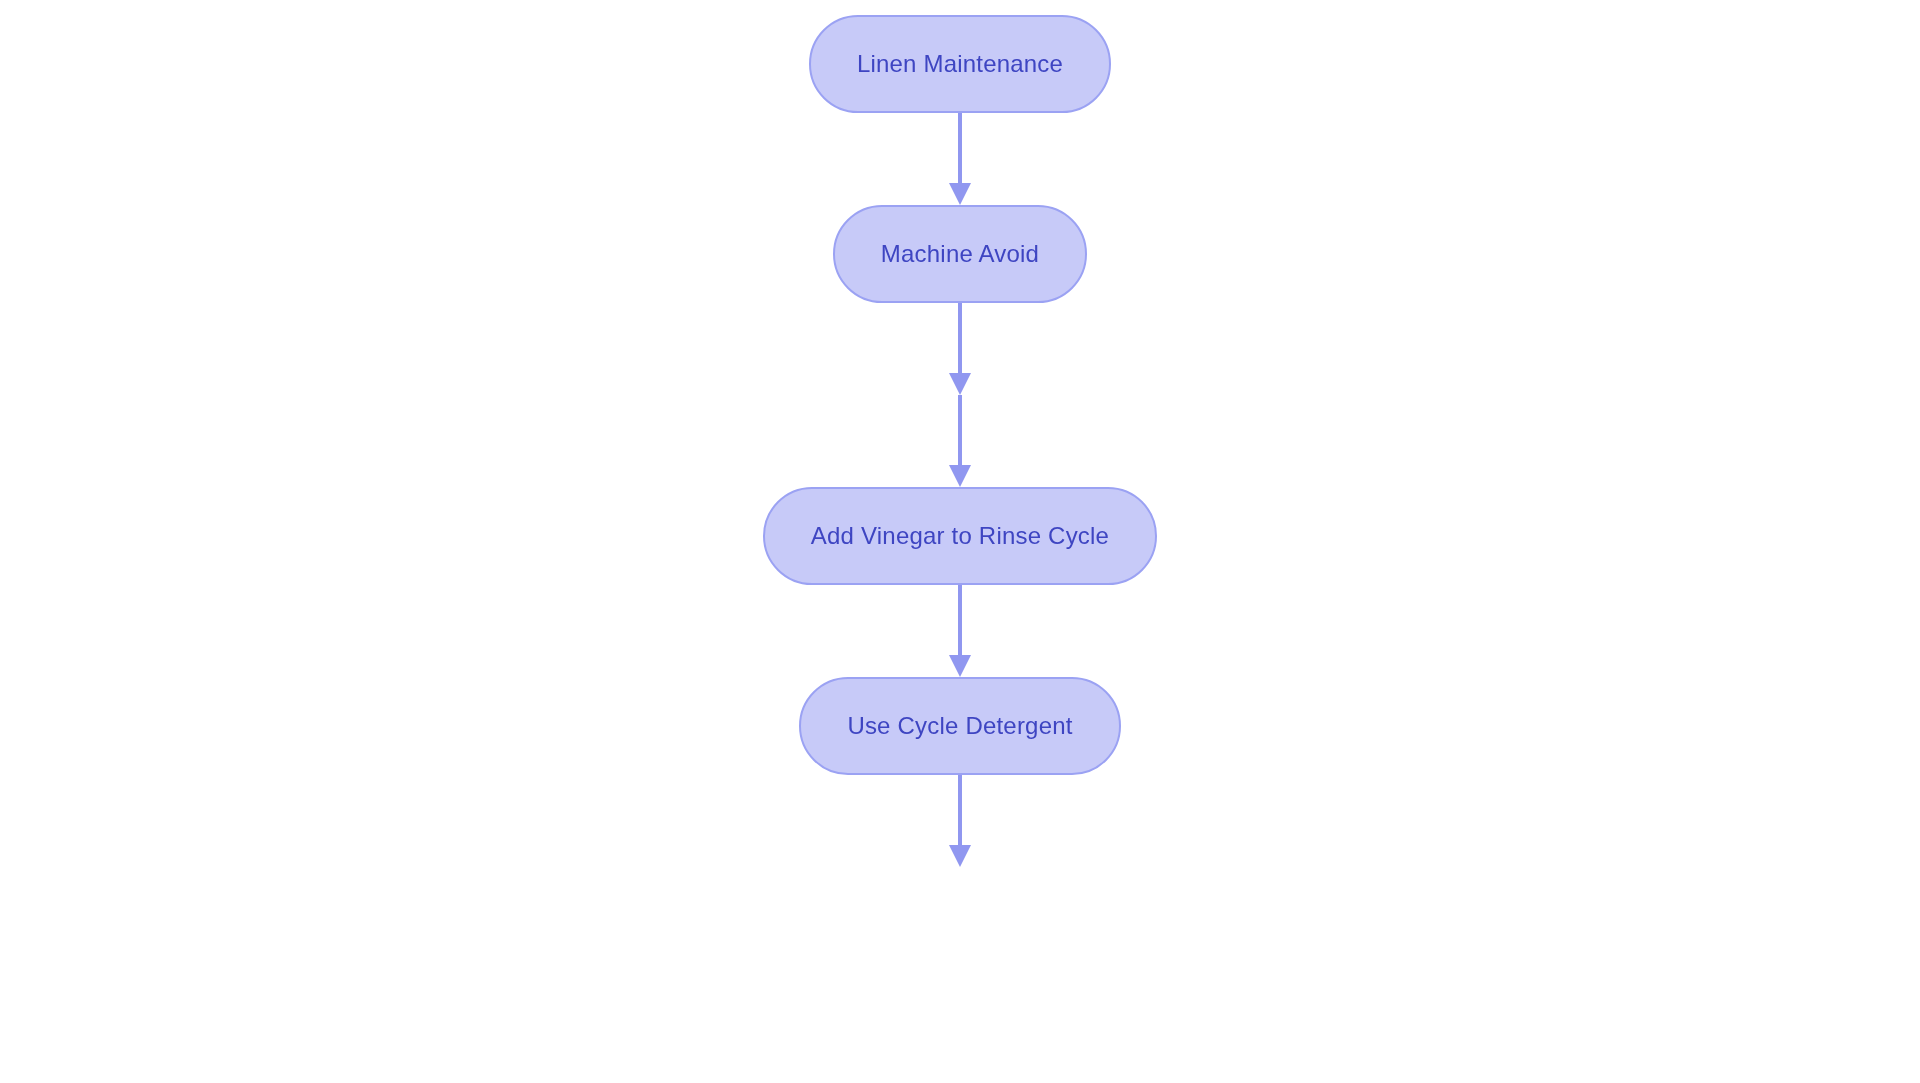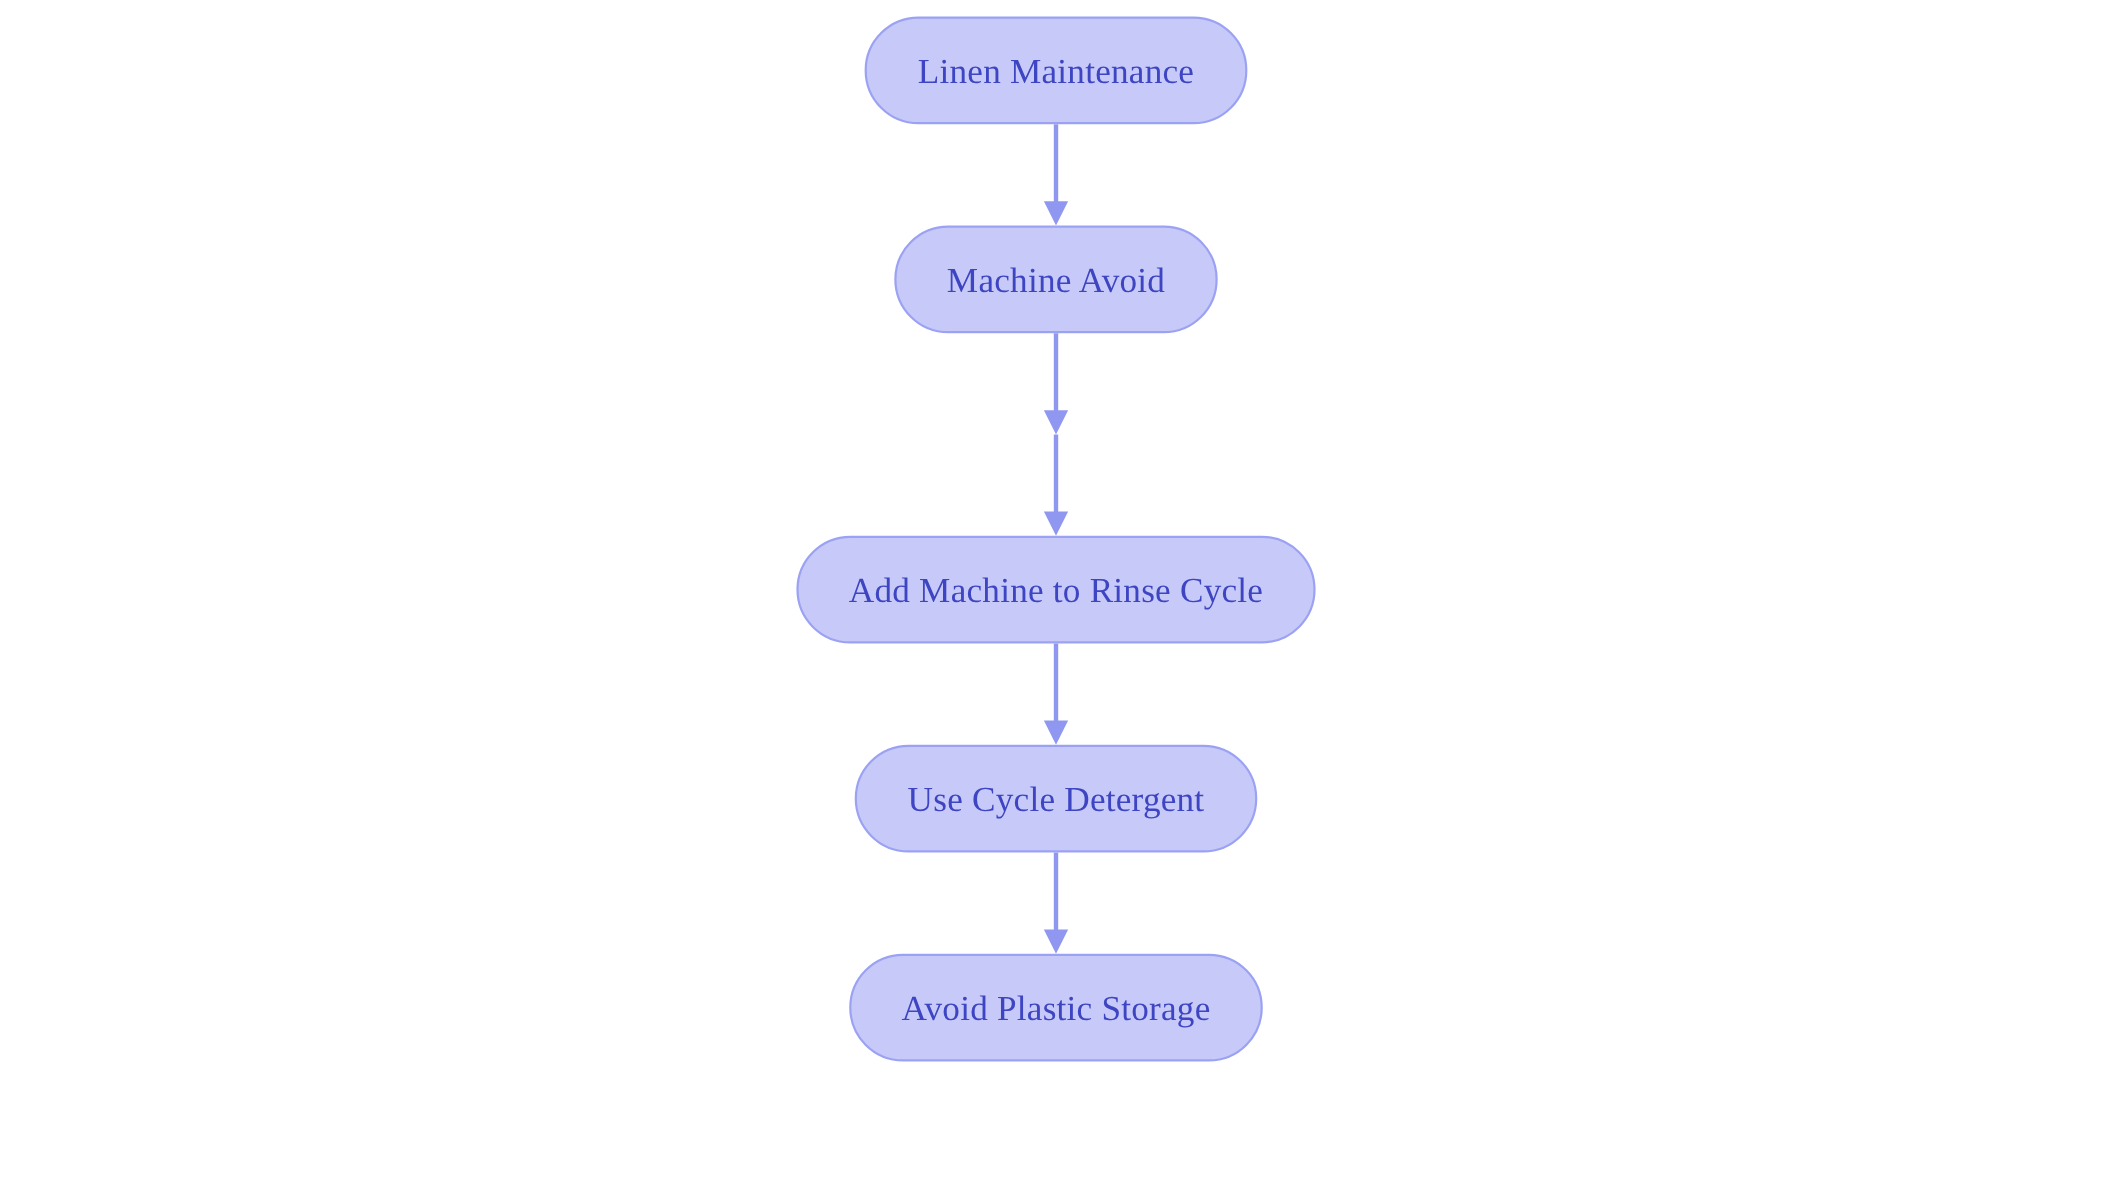--- a/index.html
+++ b/index.html
@@ -27,25 +27,24 @@
     align-items: center;
     justify-content: center;
     padding: 0 46px;
     background: var(--node-fill, #c7caf8);
     border: 2px solid var(--node-border, #9ba2f3);
     border-radius: 49px;
     flex: 0 0 auto;
   }
   .node-label {
     color: var(--node-text, #3e45c2);
-    font-size: 32px;
+    font-size: 24px;
     letter-spacing: 0.2px;
     white-space: nowrap;
     line-height: 1;
-    font-family: Liberation Serif, serif;
   }
   .connector {
     height: 92px;
     display: flex;
     flex-direction: column;
     align-items: center;
     flex: 0 0 auto;
   }
   .connector-line {
     width: 4px;
@@ -84,34 +83,31 @@
     <div class="connector-head"></div>
   </div>
 
 
   <div class="connector">
     <div class="connector-line"></div>
     <div class="connector-head"></div>
   </div>
 
   <div class="flow-node">
-    <span class="node-label">Add Machine to Rinse Cycle</span>
+    <span class="node-label">Add Vinegar to Rinse Cycle</span>
   </div>
 
   <div class="connector">
     <div class="connector-line"></div>
     <div class="connector-head"></div>
   </div>
 
   <div class="flow-node">
     <span class="node-label">Use Cycle Detergent</span>
   </div>
 
   <div class="connector">
     <div class="connector-line"></div>
     <div class="connector-head"></div>
   </div>
 
-  <div class="flow-node">
-    <span class="node-label">Avoid Plastic Storage</span>
-  </div>
 
 </div>
 
 </body></html>

